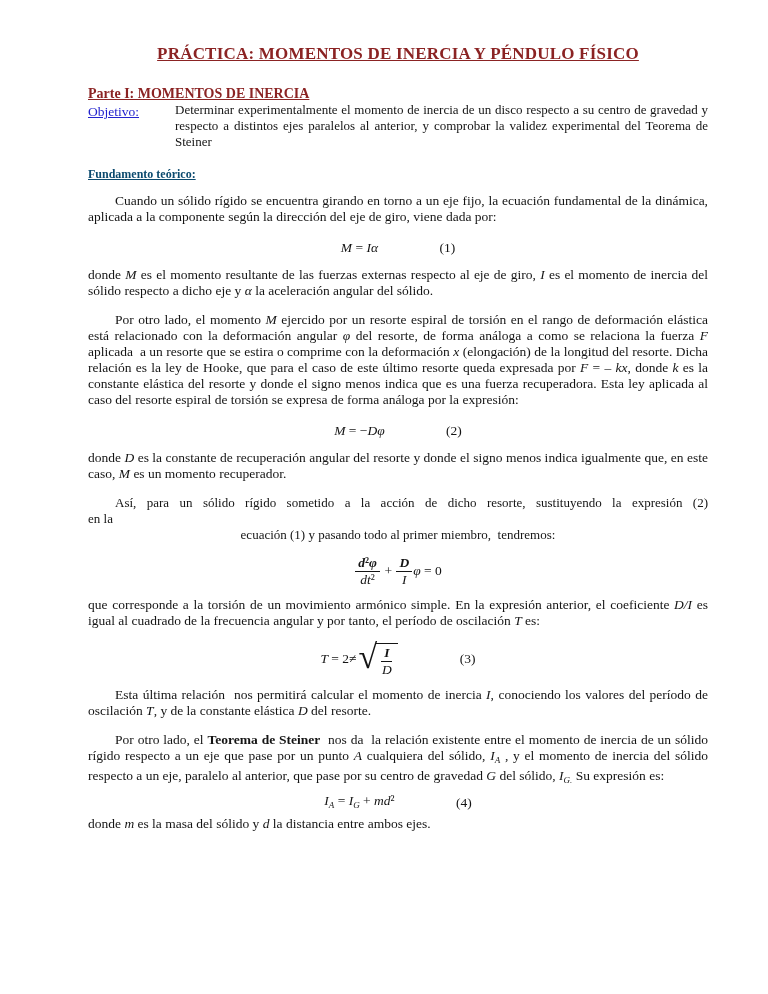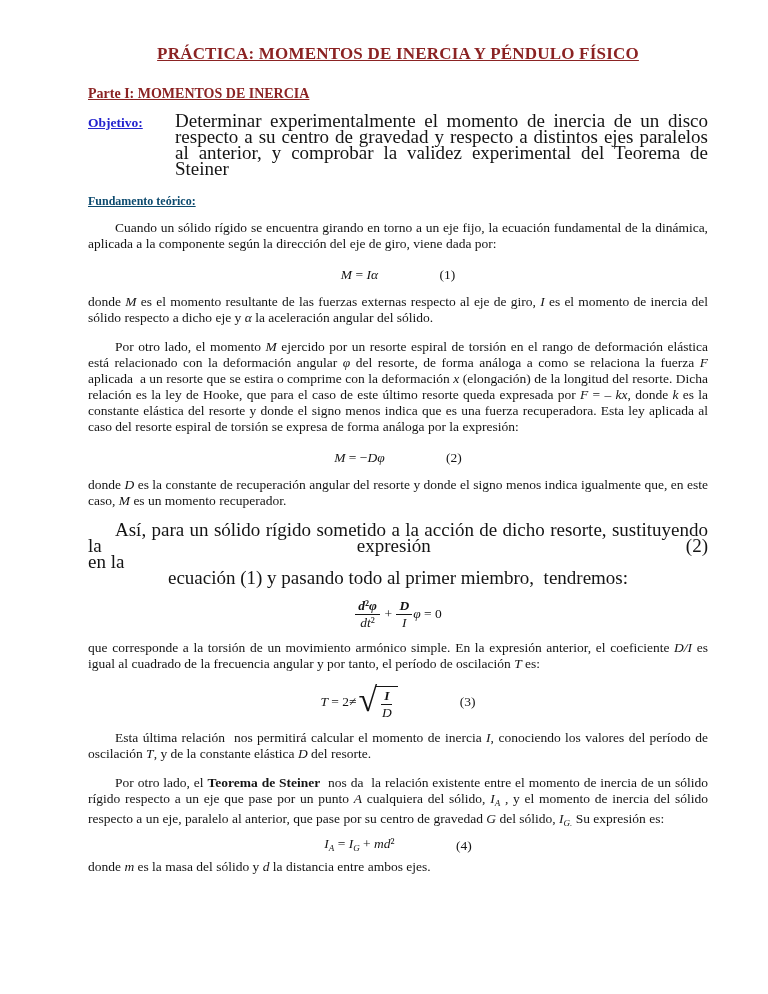--- a/index.html
+++ b/index.html
@@ -5,38 +5,38 @@
   * { margin:0; padding:0; box-sizing:border-box; }
   html,body { width:768px; height:994px; background:#ffffff; }
   body { font-family:"Liberation Serif", serif; color:#141414; overflow:hidden; }
   .page { position:relative; width:768px; height:705px; padding:44px 60px 0 88px; background:#fff; }
 
   .doc-title { text-align:center; margin-bottom:20px; }
   .doc-title span {
     font-size:17px; font-weight:bold; color:#8B2323;
     text-decoration:underline; letter-spacing:.2px;
   }
-  .part-heading { margin-bottom:11px; }
+  .part-heading { }
   .part-heading span {
     font-size:14px; font-weight:bold; color:#8B2323; text-decoration:underline;
   }
   .blue-heading { margin-bottom:11px; }
   .blue-heading span {
     font-size:12px; font-weight:bold; color:#0c4a6e; text-decoration:underline;
   }
 
-  .body-text { font-size:19px; line-height:16px; text-align:justify; }
+  .body-text { font-size:13px; line-height:16px; text-align:justify; }
   .para { font-size:13.5px; line-height:16px; text-align:justify; margin-bottom:13px; }
   .indent { text-indent:27px; }
   .force-just { text-align:justify; text-align-last:justify; }
 
   .objetivo-row { display:flex; margin-bottom:14px; }
   .objetivo-row .obj-label { flex:0 0 87px; }
   .objetivo-row .obj-label span {
-    font-size:13.5px; font-weight:bold; color:#2323CE; text-decoration:underline;
+    font-size:13.5px; font-weight:normal; color:#2323CE; text-decoration:underline;
   }
   .objetivo-row .obj-text { flex:1; }
 
   .it { font-style:italic; }
   .bd { font-weight:bold; }
   .sb { font-size:9px; vertical-align:-3px; }
 
   .eq-line { text-align:center; margin:8px 0 10px; font-size:13.5px; line-height:18px; }
   .eq-line.tall { margin:6px 0 10px; }
   .eq-num { display:inline-block; margin-left:58px; vertical-align:middle; }

